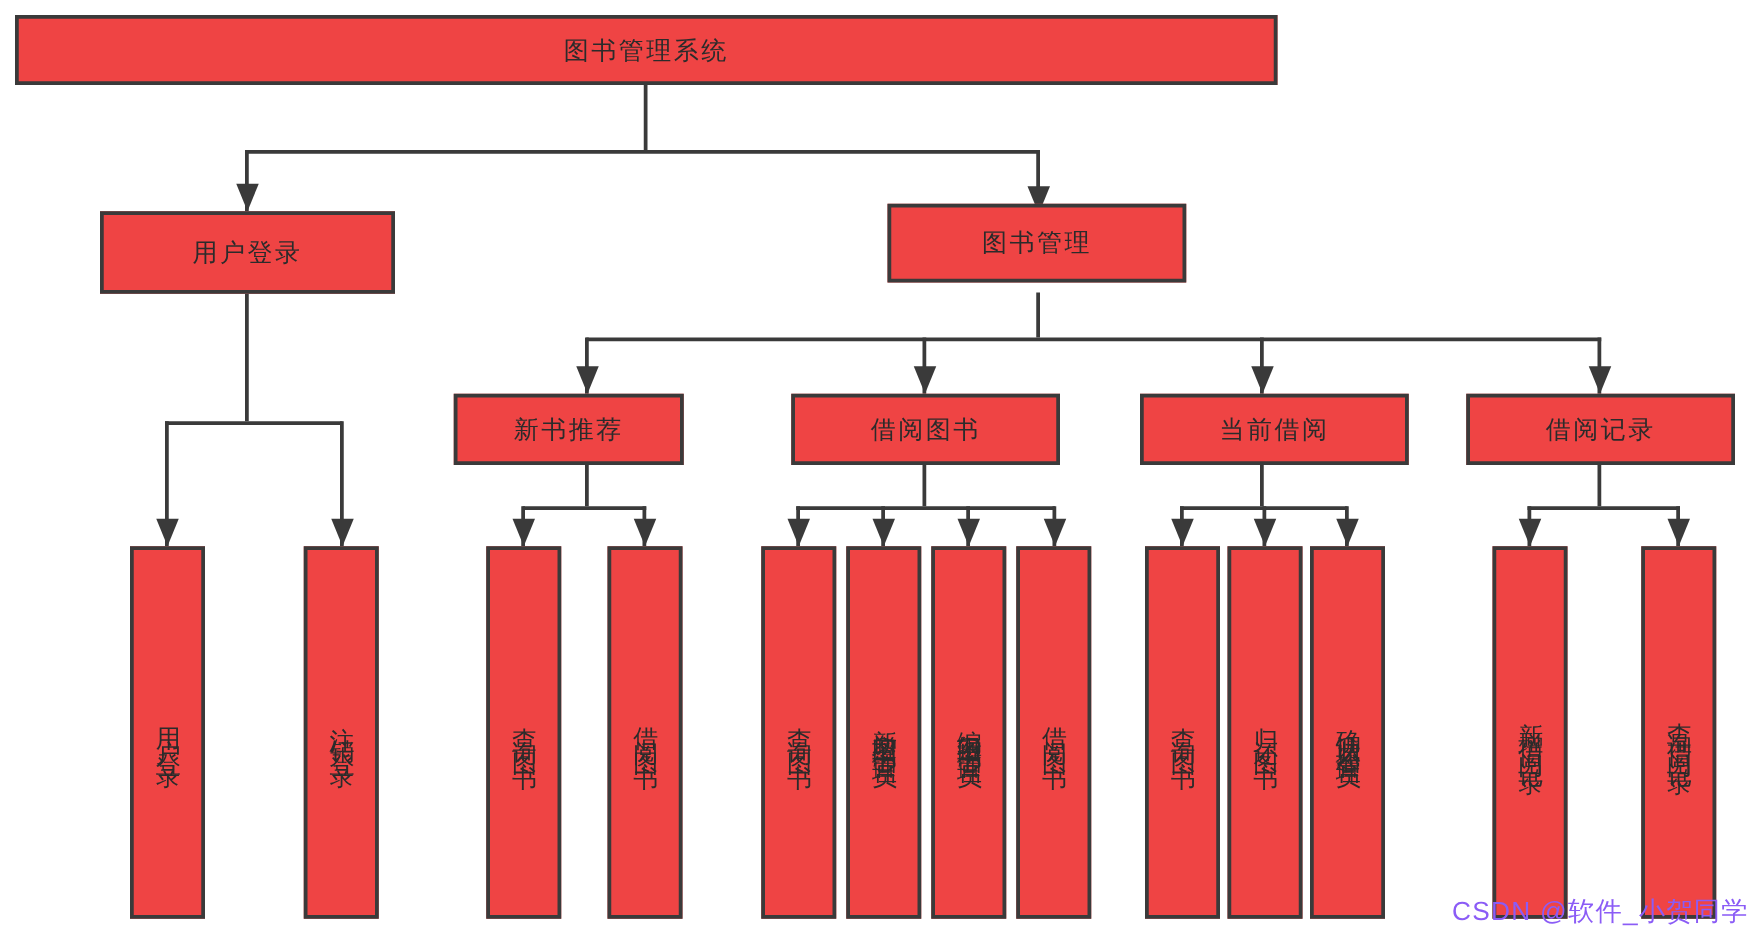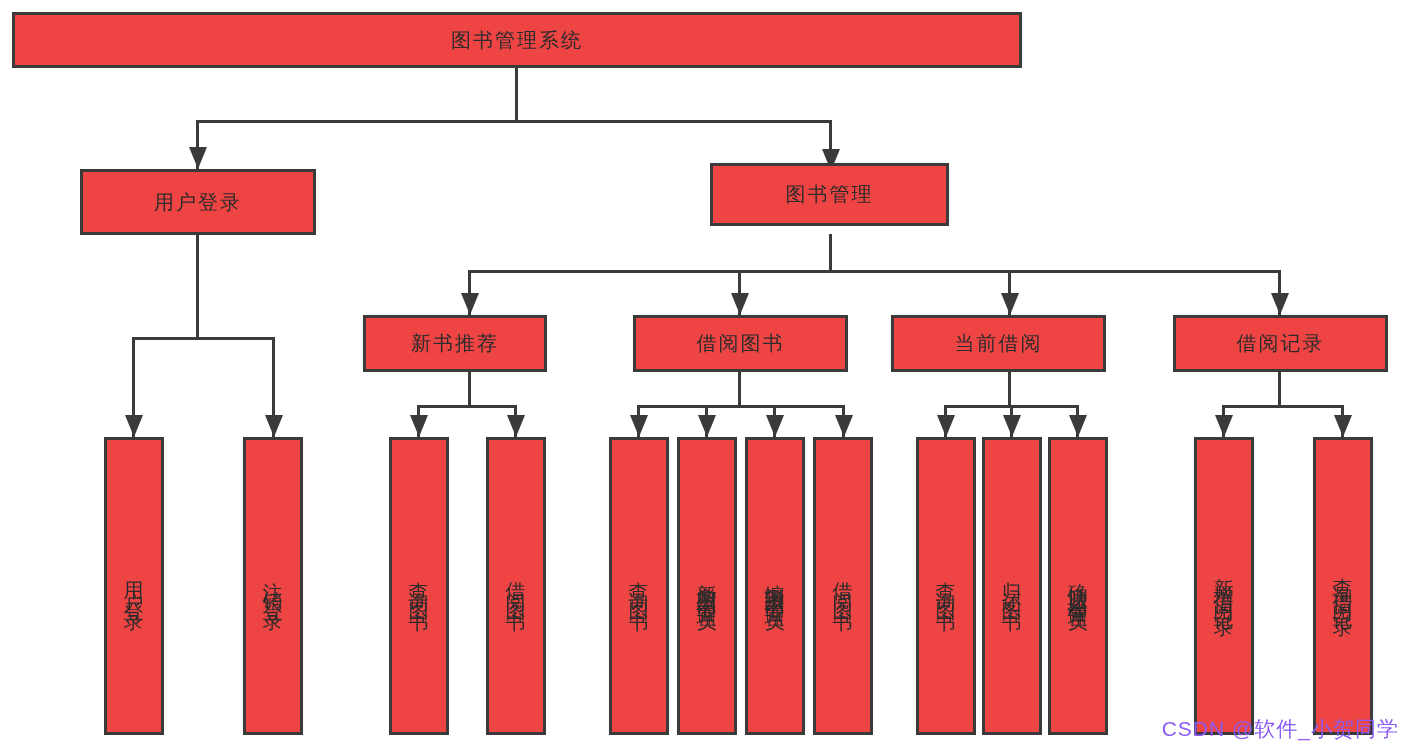--- a/index.html
+++ b/index.html
@@ -113,21 +113,21 @@
   <div class="box" style="left:710px;top:163px;width:239px;height:63px;">
     <span class="hlabel">图书管理</span>
   </div>
 
   <div class="box" style="left:363px;top:315px;width:184px;height:57px;">
     <span class="hlabel">新书推荐</span>
   </div>
   <div class="box" style="left:633px;top:315px;width:215px;height:57px;">
     <span class="hlabel">借阅图书</span>
   </div>
-  <div class="box" style="left:891px;top:315px;width:215px;height:57px;">
+  <div class="box" style="left:912px;top:315px;width:215px;height:57px;">
     <span class="hlabel">当前借阅</span>
   </div>
   <div class="box" style="left:1173px;top:315px;width:215px;height:57px;">
     <span class="hlabel">借阅记录</span>
   </div>
 
   <div class="box vleaf" style="left:104px;top:437px;width:60px;height:298px;">
     <span class="vlabel">用户登录</span>
   </div>
   <div class="box vleaf" style="left:243px;top:437px;width:60px;height:298px;">

